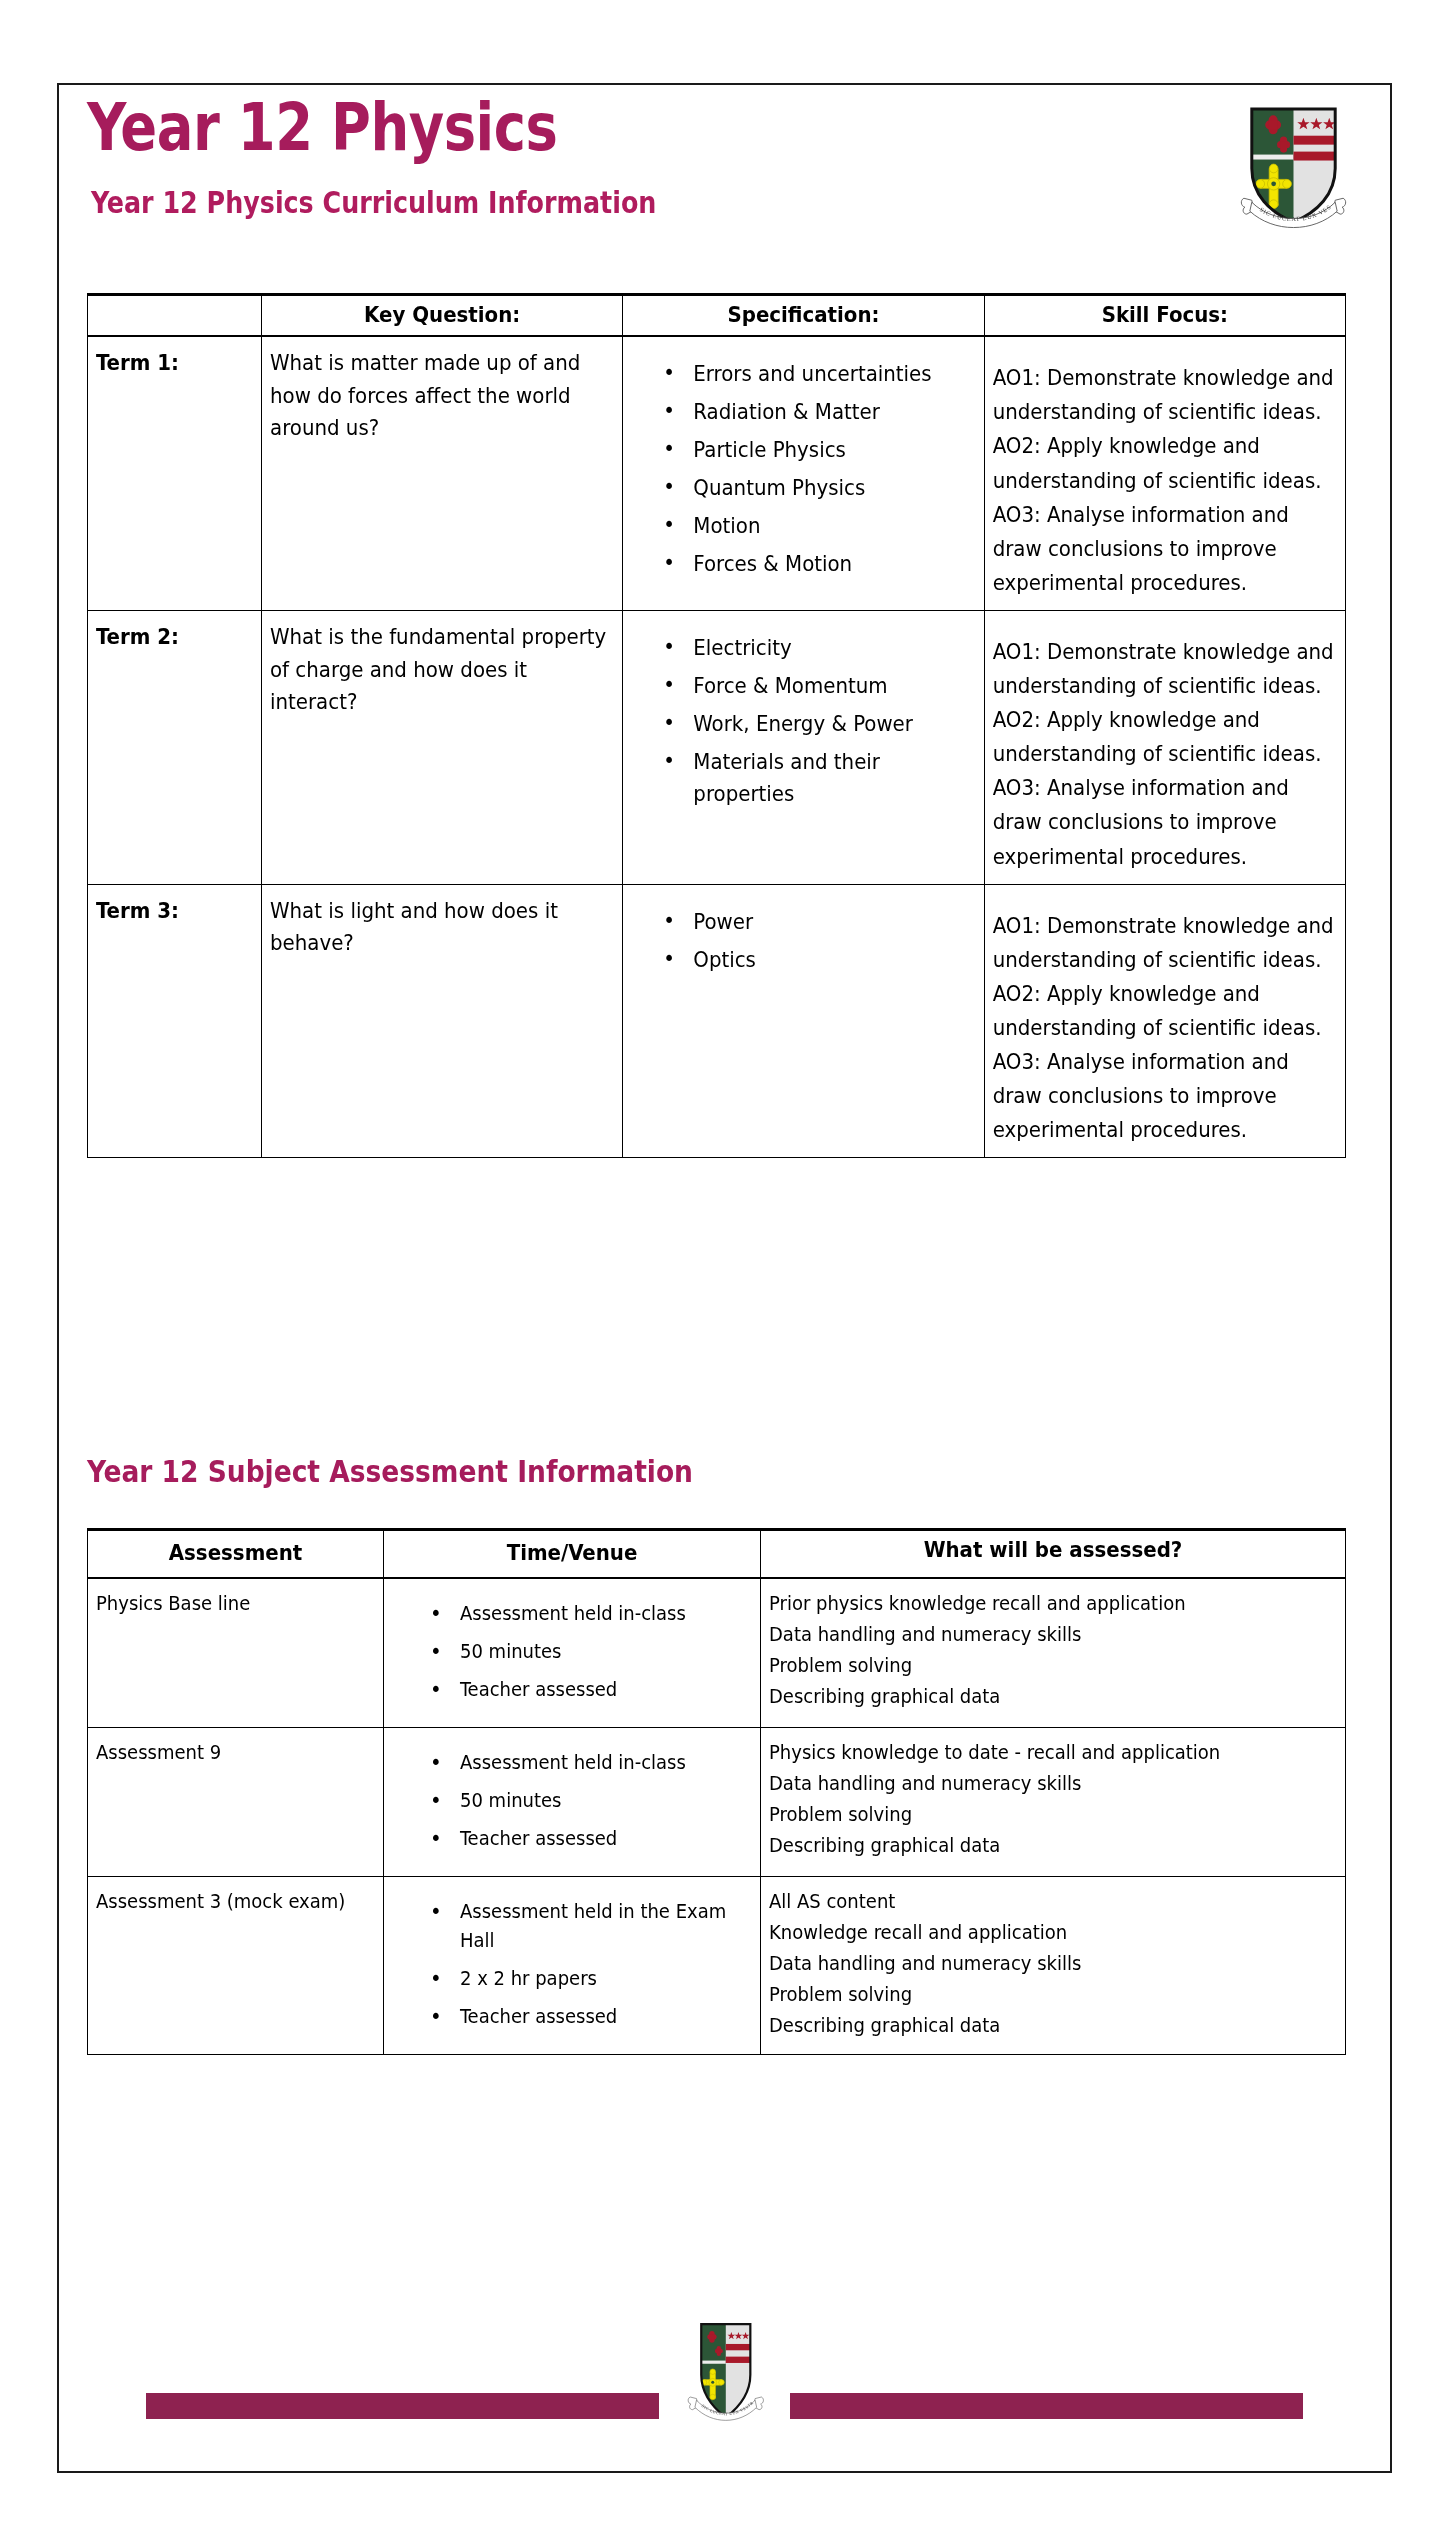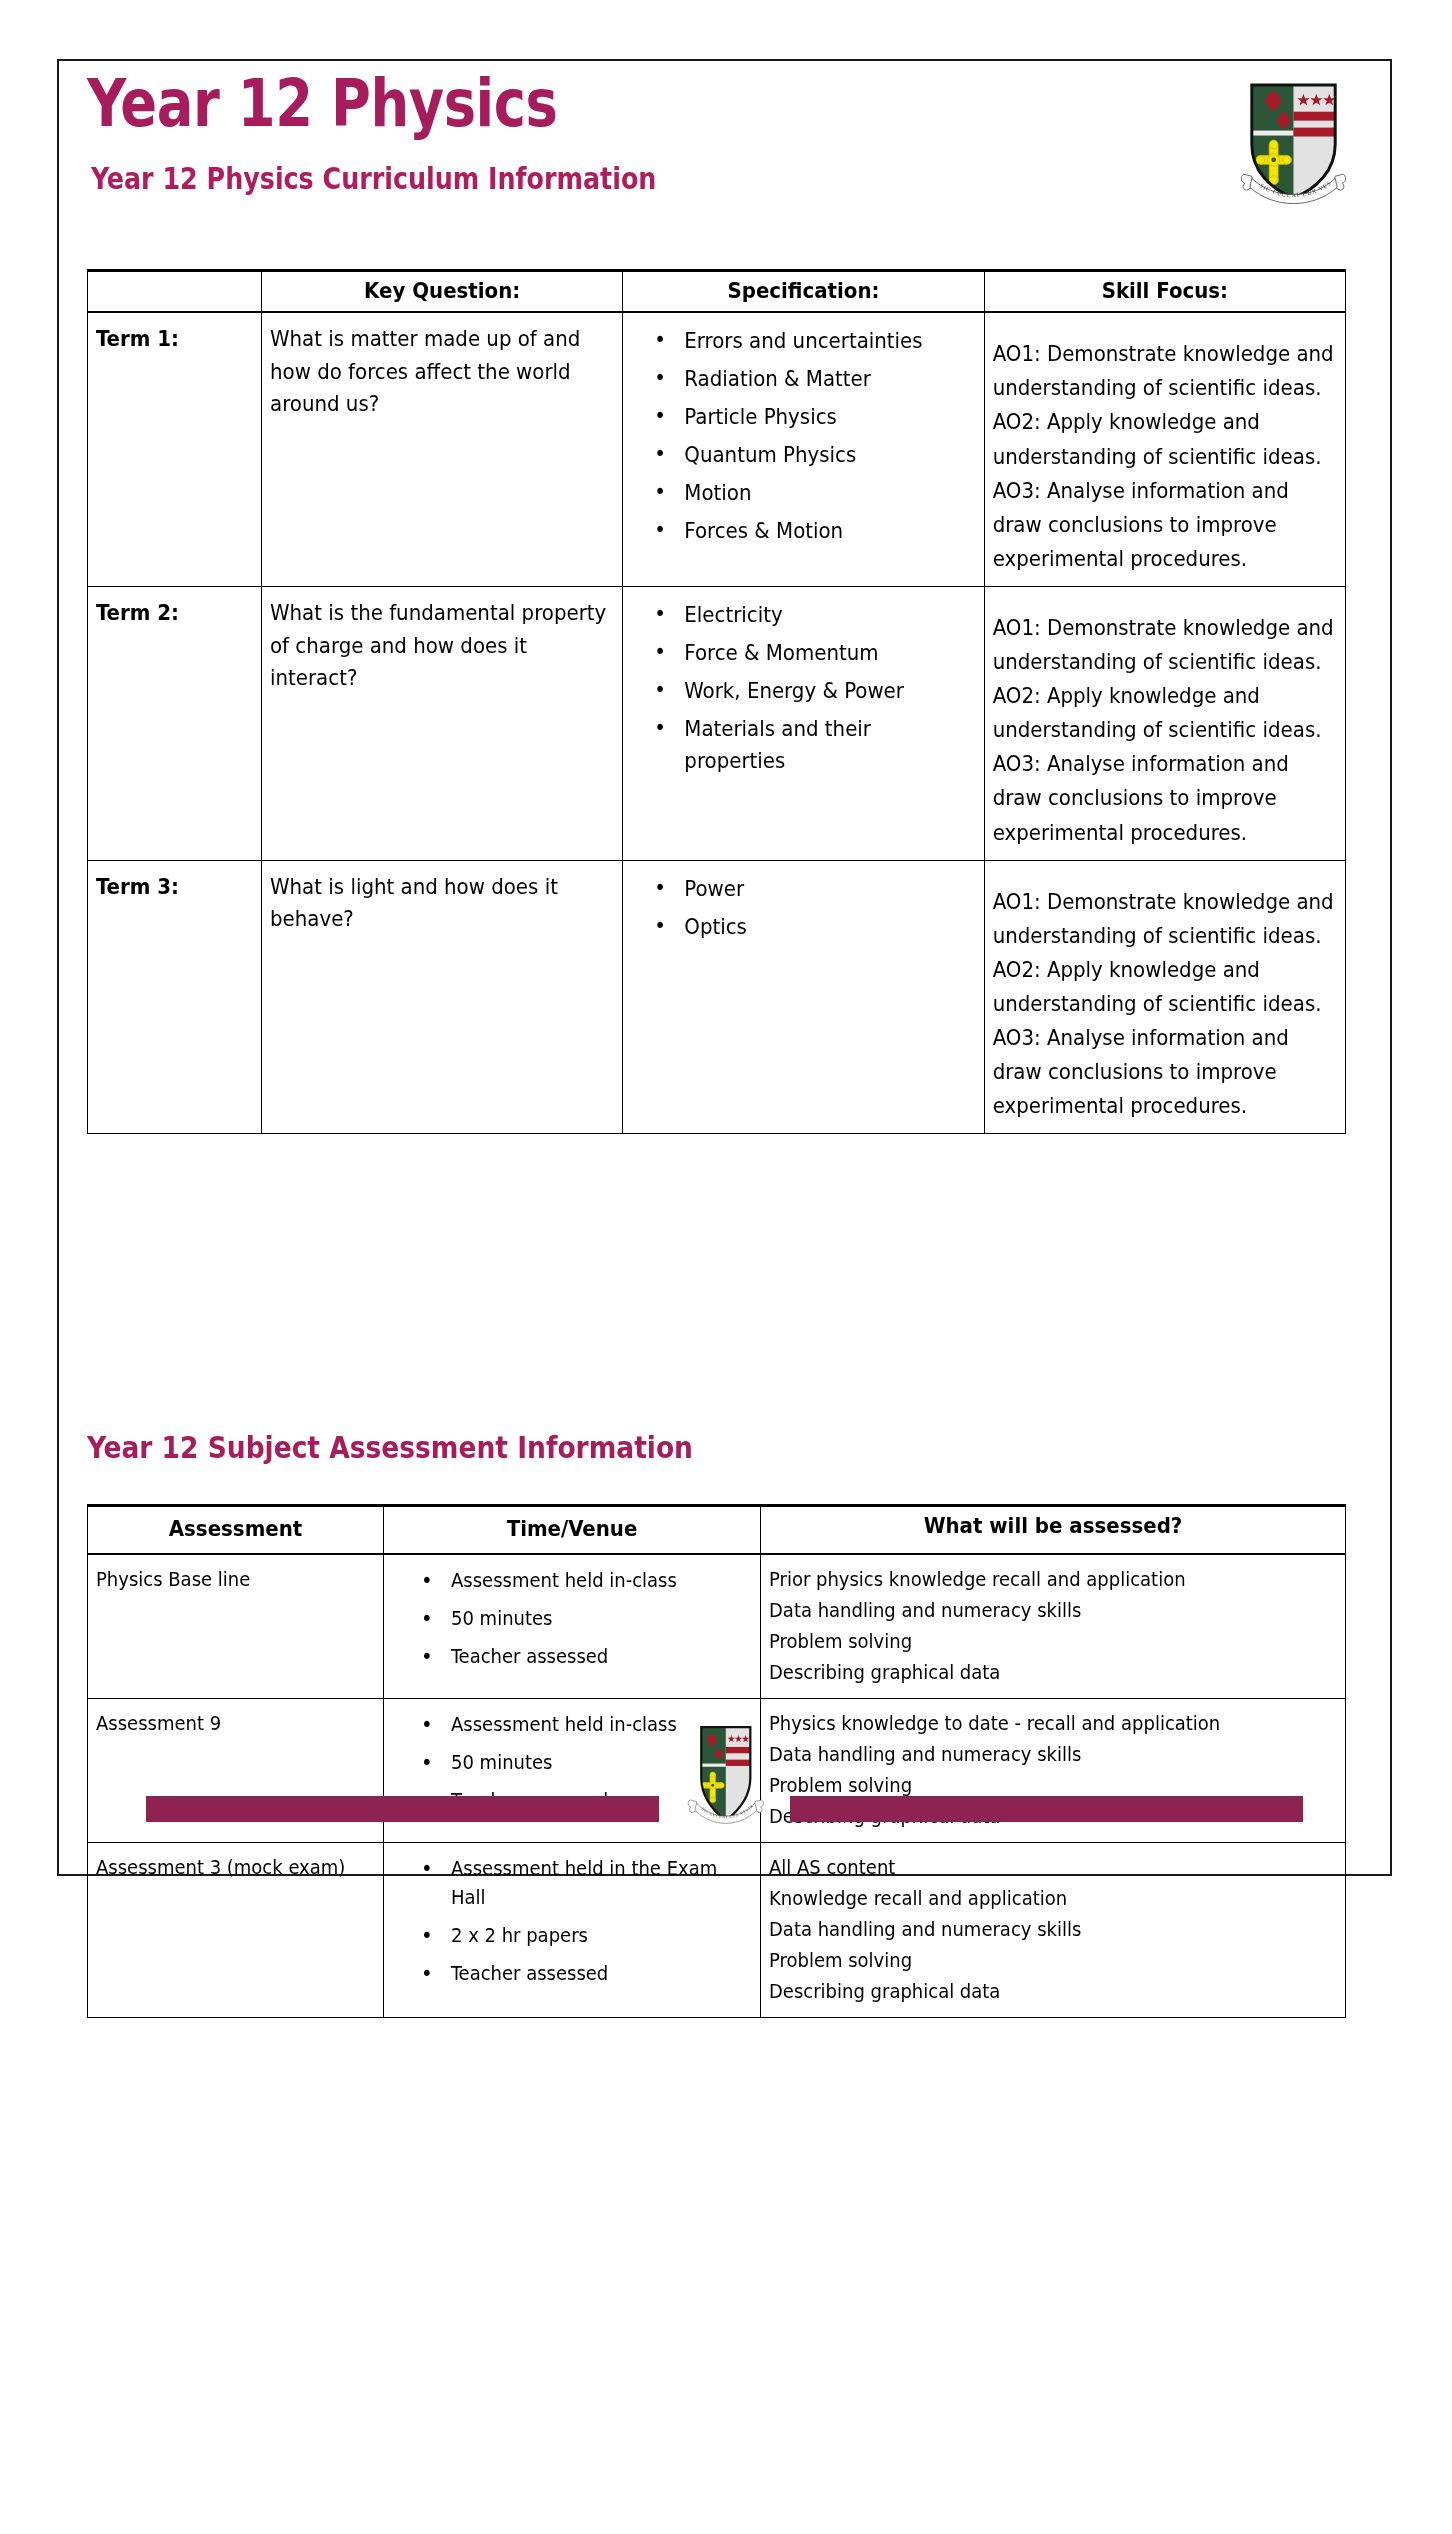--- a/index.html
+++ b/index.html
@@ -10,23 +10,23 @@
   body {
     width: 1452px;
     height: 2534px;
     font-family: "Liberation Sans", sans-serif;
     -webkit-font-smoothing: antialiased;
   }
 
   .page {
     position: absolute;
     left: 57px;
-    top: 59px;
+    top: 83px;
     width: 1335px;
-    height: 1817px;
+    height: 2390px;
     border: 2px solid #1a1a1a;
     background: #ffffff;
     box-sizing: border-box;
   }
 
   .inner {
     position: relative;
     width: 100%;
     height: 100%;
   }
@@ -109,21 +109,21 @@
     font-weight: bold;
     padding-top: 10px;
   }
   .curric-table .c-key   { width: 240px; padding-top: 10px; }
   .curric-table .c-spec  { width: 396px; padding: 10px 4px 10px 4px;}
   .curric-table .c-skill { padding-top: 24px; }
 
   .curric-table thead th.h-blank { width: 161px; border-left: 1px solid #000; }
 
   ul.bullets {
-    margin: 2px;
+    margin: 11px;
     padding: 0 0 0 55px;
     list-style: none;
   }
   ul.bullets li {
     position: relative;
     margin: 0 0 6px 0;
     line-height: 1.45;
   }
   ul.bullets li:before {
     content: "\2022";

